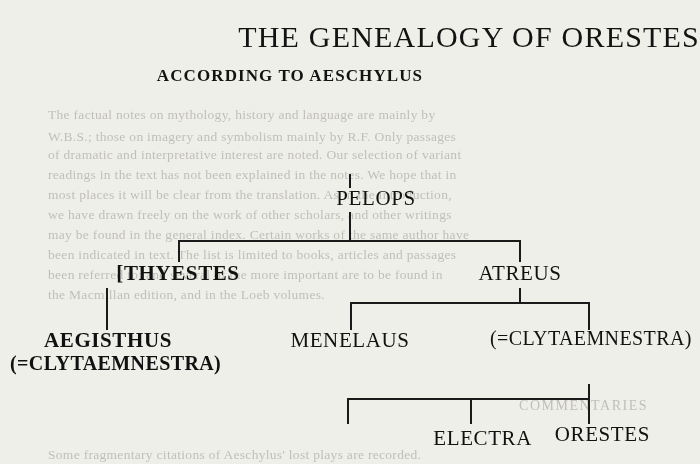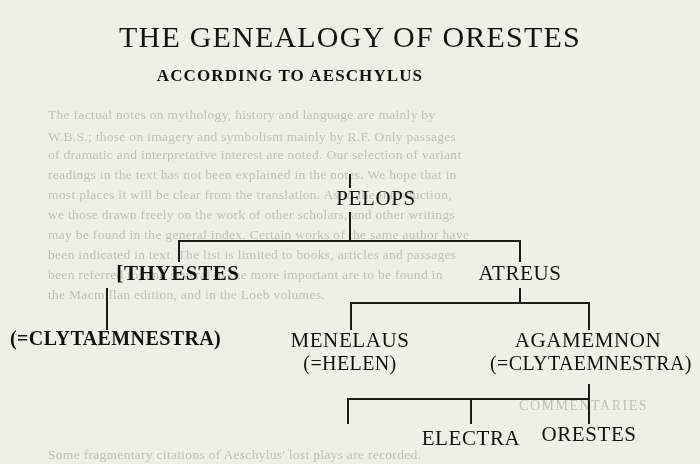--- a/index.html
+++ b/index.html
@@ -45,21 +45,21 @@
     position: relative;
     z-index: 2;
     width: 700px;
     height: 464px;
   }
   .title {
     position: absolute;
     top: 20px;
     left: 0;
     width: 700px;
-    text-align: center;
+    text-align: right;
     font-size: 30px;
     letter-spacing: 1.2px;
     font-weight: normal;
     color: #131313;
   }
   .subtitle {
     position: absolute;
     top: 66px;
     left: 0;
     width: 580px;
@@ -97,21 +97,21 @@
 </style>
 </head>
 <body>
 
 <div class="ghost-layer">
   <div class="ghost-line" style="top:107px">The factual notes on mythology, history and language are mainly by</div>
   <div class="ghost-line" style="top:129px">W.B.S.; those on imagery and symbolism mainly by R.F. Only passages</div>
   <div class="ghost-line" style="top:147px">of dramatic and interpretative interest are noted. Our selection of variant</div>
   <div class="ghost-line" style="top:167px">readings in the text has not been explained in the notes. We hope that in</div>
   <div class="ghost-line" style="top:187px">most places it will be clear from the translation. As in the introduction,</div>
-  <div class="ghost-line" style="top:207px">we those drawn freely on the work of other scholars, and other writings</div>
+  <div class="ghost-line" style="top:207px">we have drawn freely on the work of other scholars, and other writings</div>
   <div class="ghost-line" style="top:227px">may be found in the general index. Certain works of the same author have</div>
   <div class="ghost-line" style="top:247px">been indicated in text. The list is limited to books, articles and passages</div>
   <div class="ghost-line" style="top:267px">been referred to; and several of the more important are to be found in</div>
   <div class="ghost-line" style="top:287px">the Macmillan edition, and in the Loeb volumes.</div>
   <div class="ghost-line ghost-center" style="top:398px">COMMENTARIES</div>
   <div class="ghost-line" style="top:447px">Some fragmentary citations of Aeschylus' lost plays are recorded.</div>
 </div>
 
 <div class="content">
 
@@ -138,37 +138,36 @@
   </div>
 
   <div class="line v" style="top:288px; left:106px; height:42px;"></div>
 
   <div class="line v" style="top:288px; left:519px; height:14px;"></div>
   <div class="line h" style="top:302px; left:350px; width:238px;"></div>
   <div class="line v" style="top:302px; left:350px; height:28px;"></div>
   <div class="line v" style="top:302px; left:588px; height:28px;"></div>
 
   <div class="node bold" style="top:328px; left:10px; width:196px;">
+    <span>AEGISTHUS</span>
     <span class="sub">(=CLYTAEMNESTRA)</span>
   </div>
   <div class="node" style="top:328px; left:252px; width:196px;">
     <span>MENELAUS</span>
-    <span class="sub">(=HELEN)</span>
   </div>
   <div class="node" style="top:328px; left:490px; width:196px;">
-    <span>AGAMEMNON</span>
     <span class="sub">(=CLYTAEMNESTRA)</span>
   </div>
 
   <div class="line v" style="top:384px; left:588px; height:14px;"></div>
   <div class="line h" style="top:398px; left:347px; width:243px;"></div>
   <div class="line v" style="top:398px; left:347px; height:26px;"></div>
   <div class="line v" style="top:398px; left:470px; height:26px;"></div>
   <div class="line v" style="top:398px; left:588px; height:26px;"></div>
 
-  <div class="node" style="top:426px; left:410px; width:122px;">
+  <div class="node" style="top:426px; left:410px; width:122px;text-align:right;">
     <span>ELECTRA</span>
   </div>
-  <div class="node" style="top:422px; left:528px; width:122px;">
+  <div class="node" style="top:422px; left:528px; width:122px;text-align:right;">
     <span>ORESTES</span>
   </div>
 
 </div>
 
 </body></html>

